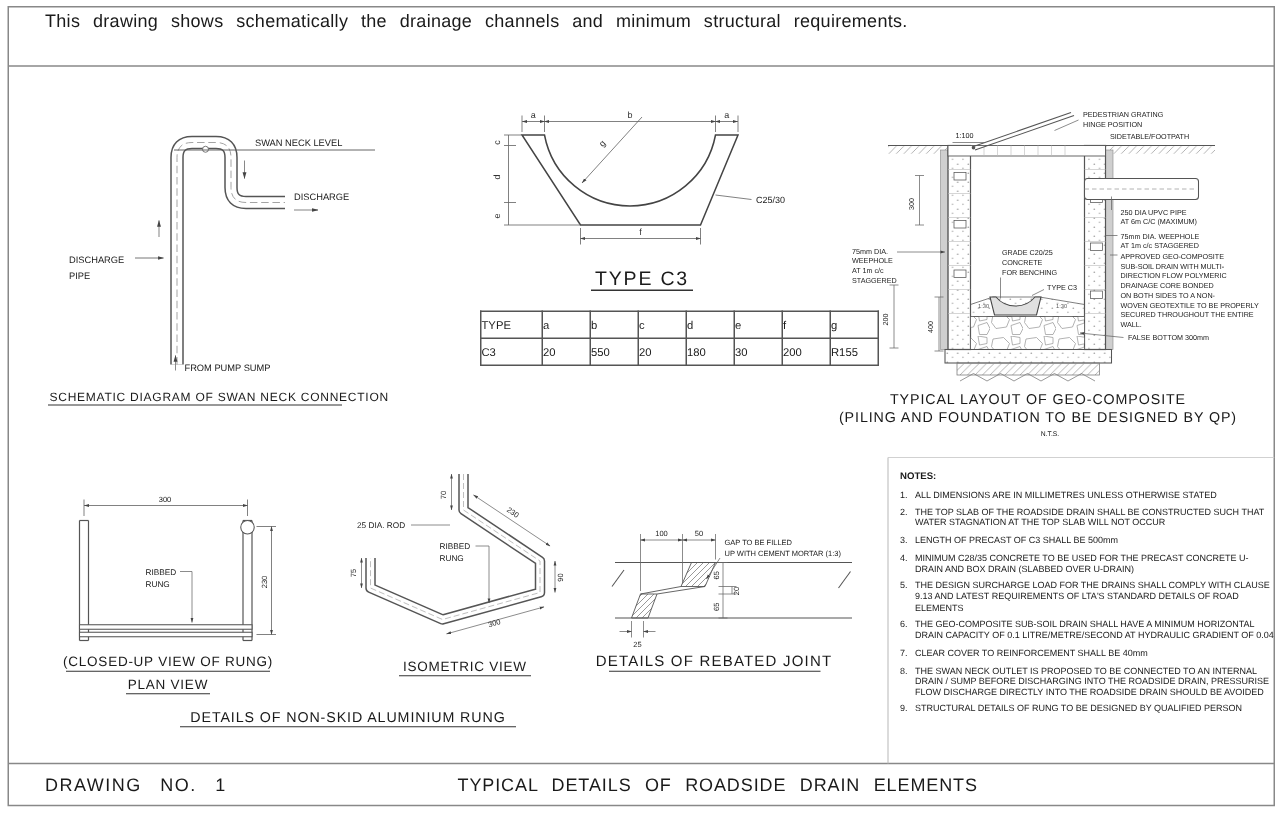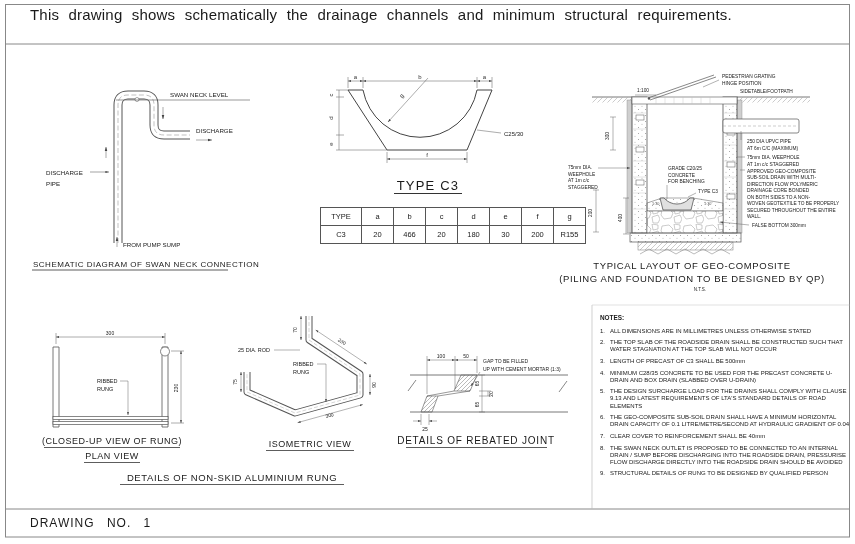--- a/index.html
+++ b/index.html
@@ -8,24 +8,24 @@
   .sheet svg{position:absolute;left:0;top:0;}
   svg text{font-family:"Liberation Sans",sans-serif;fill:#1a1a1a;}
   .t48{font-size:4.8px;} .t5{font-size:5px;} .t55{font-size:5.5px;} .t6{font-size:6px;}
   .t62{font-size:6.2px;} .t38{font-size:3.8px;fill:#555;} .t45{font-size:4.5px;}
   .dimtxt{font-size:6px;fill:#333;}
   .stitle{font-size:8px;letter-spacing:.5px;}
   .mtitle{font-size:9px;letter-spacing:.5px;}
   .mtitle2{font-size:9.5px;letter-spacing:.6px;}
   .btitle{font-size:10px;letter-spacing:.8px;}
   .c3title{font-size:13px;letter-spacing:1.2px;}
-  .header-block{position:absolute;left:30px;top:7px;font-size:15px;word-spacing:5px;
+  .header-block{position:absolute;left:30px;top:7px;font-size:12px;word-spacing:5px;
                 letter-spacing:.2px;line-height:15.5px;white-space:nowrap;}
   .c3-table{position:absolute;left:320px;top:207px;border-collapse:collapse;}
-  .c3-table td{border:1px solid #555;width:31px;text-align:center;font-size:7.5px;
+  .c3-table td{border:1px solid #555;width:31px;font-size:7.5px;
                padding:0;height:17px;margin-top:24px;}
   .c3-table td:first-child{width:40px;}
   .notes{position:absolute;left:600px;top:314px;width:250px;font-size:6px;line-height:1.18;}
   .notes-heading{font-weight:bold;font-size:6.4px;margin-bottom:6px;}
   .note-item{display:flex;margin-bottom:4.6px;}
   .note-item .n{width:10px;flex:0 0 10px;}
   .note-item .t{flex:1;}
   .footer-band{position:absolute;left:0;top:509px;width:855px;height:28px;}
   .footer-no{position:absolute;left:30px;top:7px;font-size:12px;letter-spacing:1px;word-spacing:8px;}
   .footer-title{position:absolute;left:305px;top:7px;font-size:12px;letter-spacing:.6px;word-spacing:5px;}
@@ -368,21 +368,21 @@
       <td>b</td>
       <td>c</td>
       <td>d</td>
       <td>e</td>
       <td>f</td>
       <td>g</td>
     </tr>
     <tr>
       <td>C3</td>
       <td>20</td>
-      <td>466</td>
+      <td>550</td>
       <td>20</td>
       <td>180</td>
       <td>30</td>
       <td>200</td>
       <td>R155</td>
     </tr>
   </tbody>
     </table>
 
   <div class="notes">
@@ -420,15 +420,16 @@
         <span class="t">THE SWAN NECK OUTLET IS PROPOSED TO BE CONNECTED TO AN INTERNAL DRAIN / SUMP BEFORE DISCHARGING INTO THE ROADSIDE DRAIN,  PRESSURISE FLOW DISCHARGE DIRECTLY INTO THE ROADSIDE DRAIN SHOULD BE AVOIDED</span>
       </div>
     <div class="note-item">
         <span class="n">9.</span>
         <span class="t">STRUCTURAL DETAILS OF RUNG TO BE DESIGNED BY QUALIFIED PERSON</span>
       </div>
   </div>
 
   <div class="footer-band">
     <span class="footer-no">DRAWING NO. 1</span>
+    <span class="footer-title">TYPICAL DETAILS OF ROADSIDE DRAIN ELEMENTS</span>
   </div>
 
 </div>
 
 </body></html>

